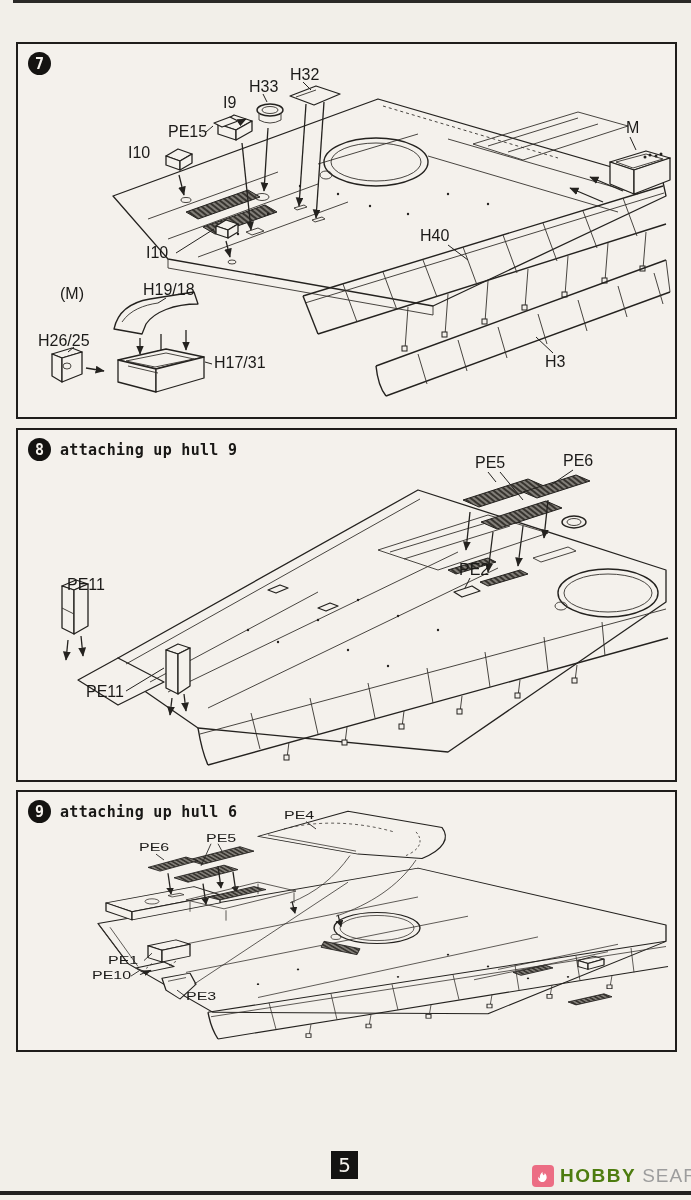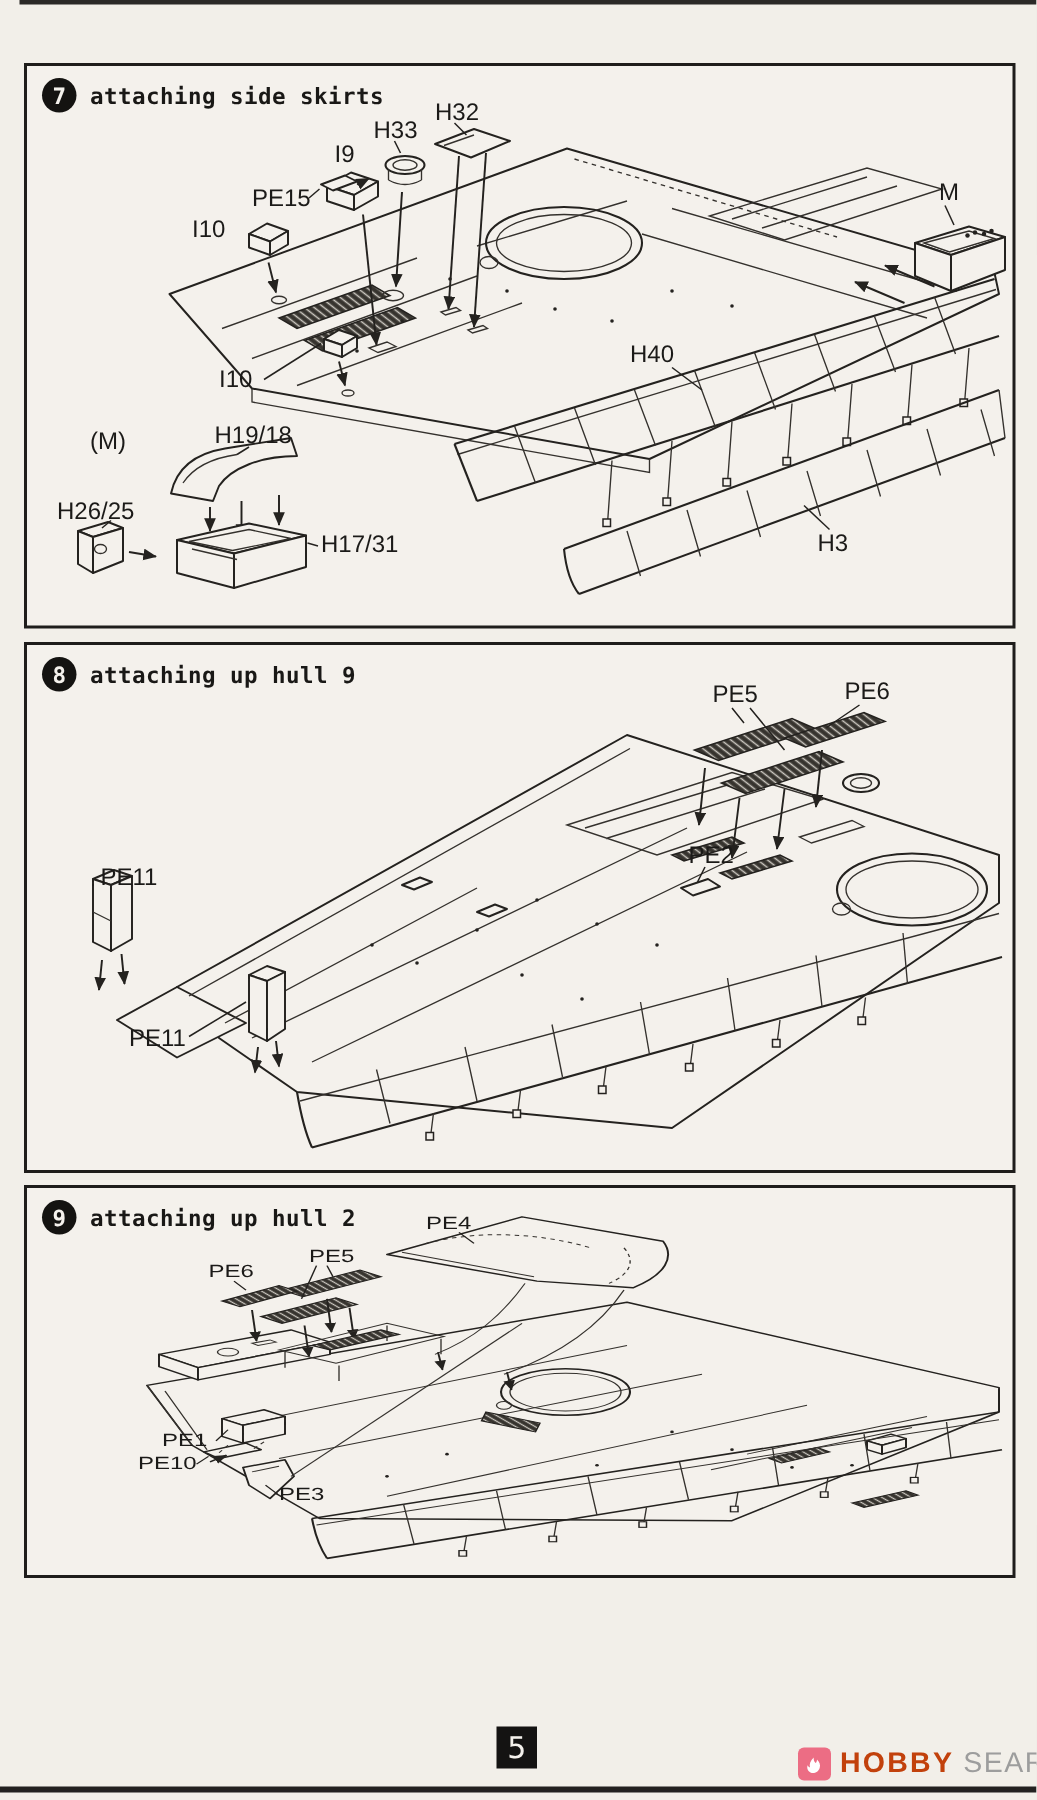--- a/index.html
+++ b/index.html
@@ -26,21 +26,21 @@
   .ld{stroke:#24221f;stroke-width:1;fill:none;}
   .dsh{fill:none;stroke:#34312d;stroke-width:.9;stroke-dasharray:3 3;}
   .sq{fill:#f4f1ec;stroke:#24221f;stroke-width:1;}
   .dot{fill:#24221f;}
   text.lbl{font-family:"Liberation Sans",sans-serif;font-size:16px;fill:#1b1a18;}
   
   .pageno{position:absolute;left:331px;top:1151px;width:27px;height:28px;background:#141312;color:#f4f1ec;
           display:flex;align-items:center;justify-content:center;font:400 20px "DejaVu Sans",sans-serif;}
   .brand{position:absolute;left:532px;top:1165px;display:flex;align-items:center;gap:6px;}
   .flame{width:22px;height:22px;background:#ec6d84;border-radius:4px;display:inline-flex;align-items:center;justify-content:center;}
-  .b-hobby{font:700 19px "Liberation Sans",sans-serif;color:#c2410c;letter-spacing:1.5px;}
+  .b-hobby{font:700 19px "Liberation Sans",sans-serif;color:#4d7c0f;letter-spacing:1.5px;}
   .b-search{font:400 19px "Liberation Sans",sans-serif;color:#9d9d9d;letter-spacing:1px;}
 </style>
 </head>
 <body>
 
 <div class="sheet">
   <div class="scan-edge top"></div>
 
   <svg width="0" height="0" style="position:absolute" aria-hidden="true">
     <defs>
@@ -197,21 +197,20 @@
       <text class="lbl" x="402" y="197">H40</text>
       <text class="lbl" x="128" y="214">I10</text>
       <text class="lbl" x="527" y="323">H3</text>
       <text class="lbl" x="42" y="255">(M)</text>
       <text class="lbl" x="125" y="251">H19/18</text>
       <text class="lbl" x="20" y="302">H26/25</text>
       <text class="lbl" x="196" y="324">H17/31</text>
     </svg>
     <div class="step-head">
       <span class="badge">7</span>
-      <span class="step-title">attaching side skirts</span>
     </div>
   </section>
 
   <section class="panel p8">
     <svg class="art" viewBox="0 0 657 350" preserveAspectRatio="none">
       <g>
         <path class="pt" d="M100 228 L400 60 L648 140 L648 172 L430 322 L180 298 L128 262 Z"></path>
         <path class="pt" d="M100 228 L60 250 L100 275 L146 252 Z"></path>
         <path class="tn" d="M108 234 L402 69 M132 252 L300 162 M150 262 L440 122 M190 278 L480 138"></path>
         <ellipse class="ol" cx="590" cy="163" rx="50" ry="24"></ellipse>
@@ -386,21 +385,21 @@
 
       <text class="lbl" x="266" y="37">PE4</text>
       <text class="lbl" x="188" y="67">PE5</text>
       <text class="lbl" x="121" y="80">PE6</text>
       <text class="lbl" x="90" y="233">PE1</text>
       <text class="lbl" x="74" y="253">PE10</text>
       <text class="lbl" x="168" y="281">PE3</text>
     </svg>
     <div class="step-head">
       <span class="badge">9</span>
-      <span class="step-title">attaching up hull 2</span>
+      <span class="step-title">attaching up hull 6</span>
     </div>
   </section>
 
   <div class="pageno">
     <span>5</span>
   </div>
   <div class="brand">
     <span class="flame">
       <svg viewBox="0 0 24 24" width="18" height="18" aria-hidden="true">
         <path fill="#ffffff" d="M9.5 20c-3-1-4.7-3.9-3.6-6.9.4 1 1.1 1.7 2.1 2.1-.8-3 .3-5.9 3.3-8.9-.2 2 .3 3.4 1.6 4.8.9-.8 1.4-1.8 1.3-3.2 2.3 2.2 3.3 4.9 2.4 7.6-.9 2.9-4 5.1-7.1 4.5z"></path>

